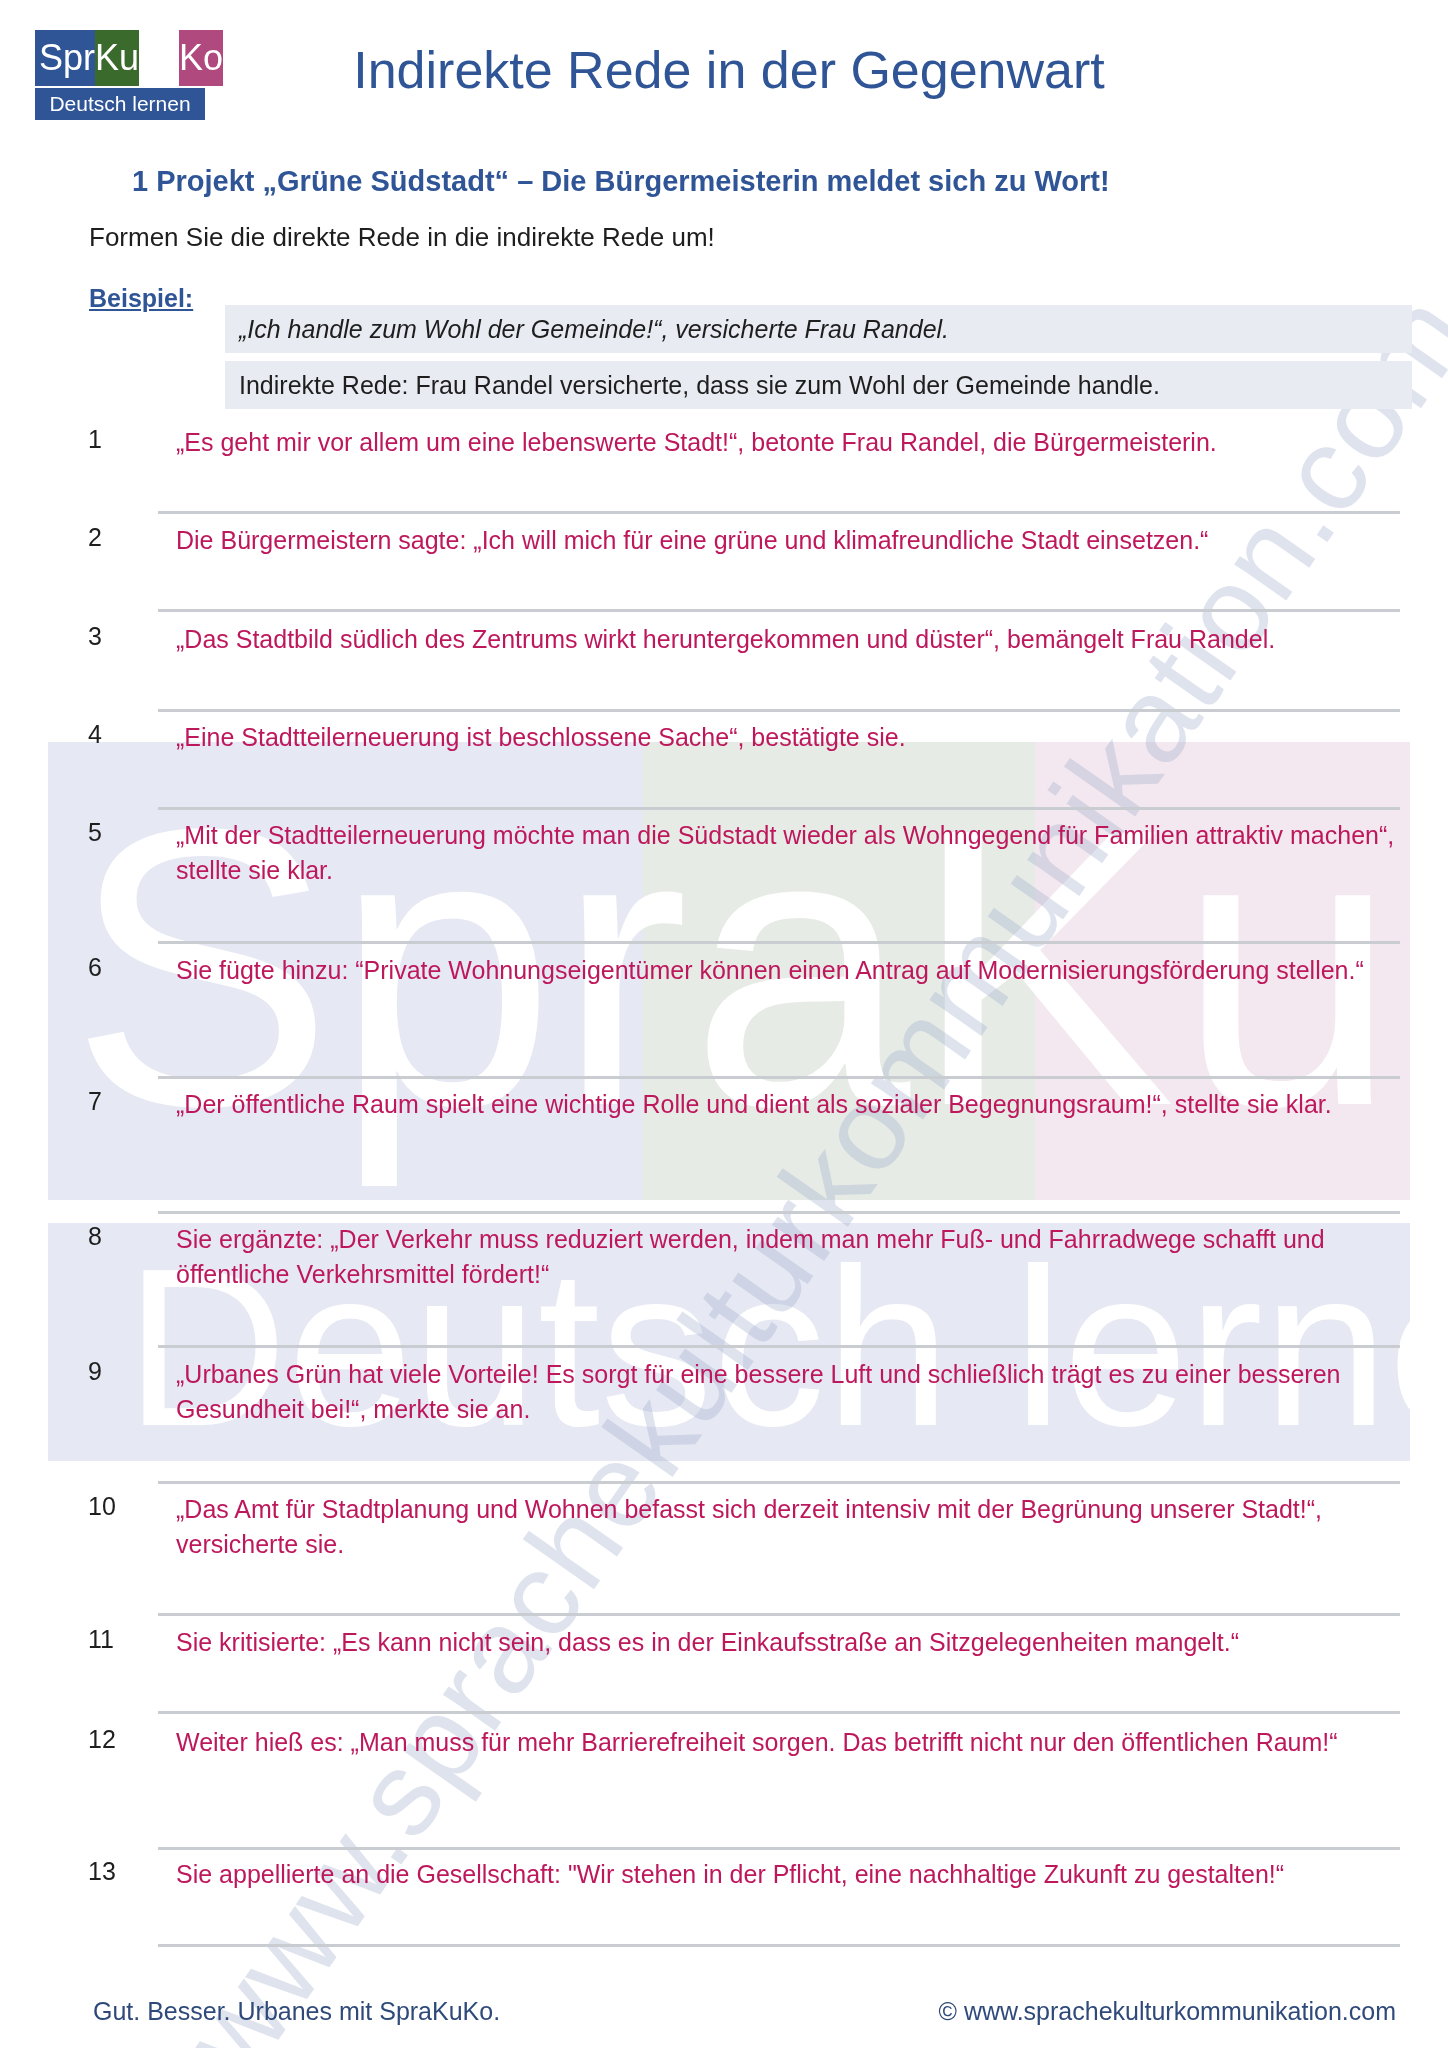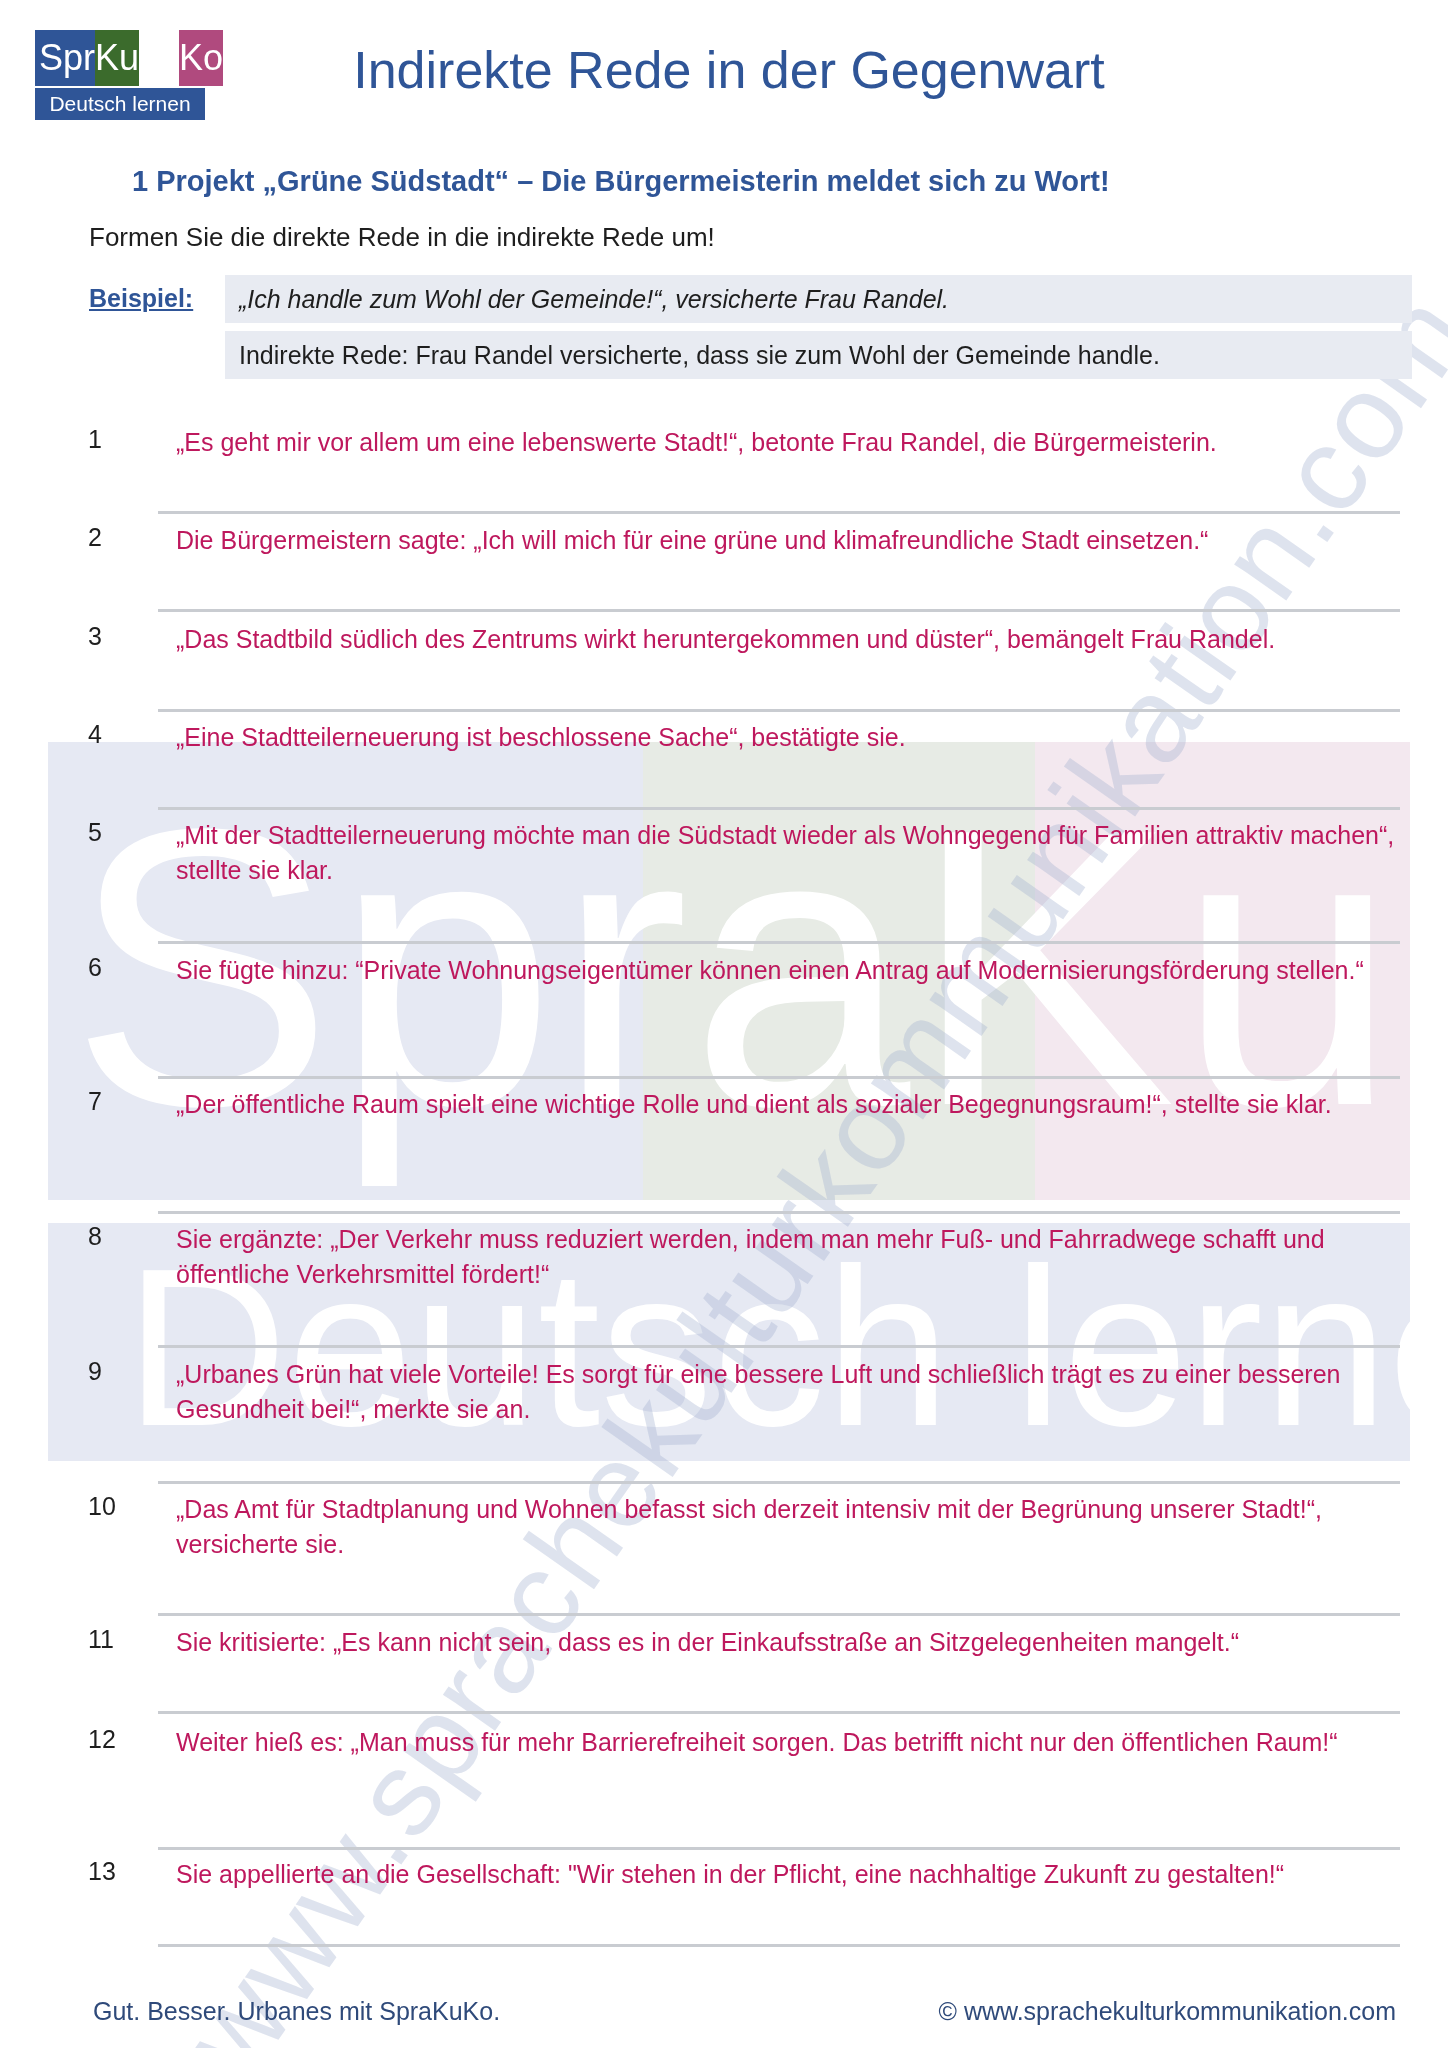--- a/index.html
+++ b/index.html
@@ -30,21 +30,21 @@
   .logo-ku { background: #3b6b2c; width: 48px; justify-content: center; }
   .logo-ko { background: #b04a7e; width: 48px; justify-content: center; margin-left: 40px; }
   .logo-bottom { margin-top: 2px; background: #2f5597; height: 32px; color: #ffffff; font-size: 21px; display: flex; align-items: center; justify-content: center; }
 
   .page-title { position: absolute; left: 0; right: 0; top: 40px; text-align: center; font-size: 52px; color: #2f5597; padding-left: 10px; }
 
   .section-heading { position: absolute; left: 89px; top: 165px; font-size: 29px; font-weight: bold; color: #2f5597; white-space: nowrap; margin-left: 43px; }
   .instruction { position: absolute; left: 89px; top: 222px; font-size: 26px; color: #1e1e1e; white-space: nowrap; }
 
   .example-label { position: absolute; left: 89px; top: 284px; font-size: 25px; font-weight: bold; color: #2f5597; text-decoration: underline; }
-  .example-box { position: absolute; left: 225px; width: 1187px; height: 48px; background: #e8ebf2; font-size: 25px; padding-left: 14px; display: flex; align-items: center; white-space: nowrap; }
+  .example-box { position: absolute; left: 225px; width: 1187px; height: 48px; background: #e8ebf2; font-size: 25px; padding-left: 14px; display: flex; align-items: center; white-space: nowrap; margin-top: 30px; }
   .ex-direct { top: 275px; font-style: italic; }
   .ex-indirect { top: 331px; }
 
   
   .item { position: absolute; left: 0; width: 1448px; }
   .item-num { position: absolute; left: 88px; font-size: 25px; color: #1e1e1e; }
   .item-text { position: absolute; left: 176px; width: 1230px; font-size: 25px; line-height: 35px; color: #be185d; }
   .answer-line { position: absolute; left: 158px; width: 1242px; height: 3px; background: #c9ccd1; }
 
   .footer-left { position: absolute; left: 93px; top: 1997px; font-size: 25px; color: #2f4a7a; }

